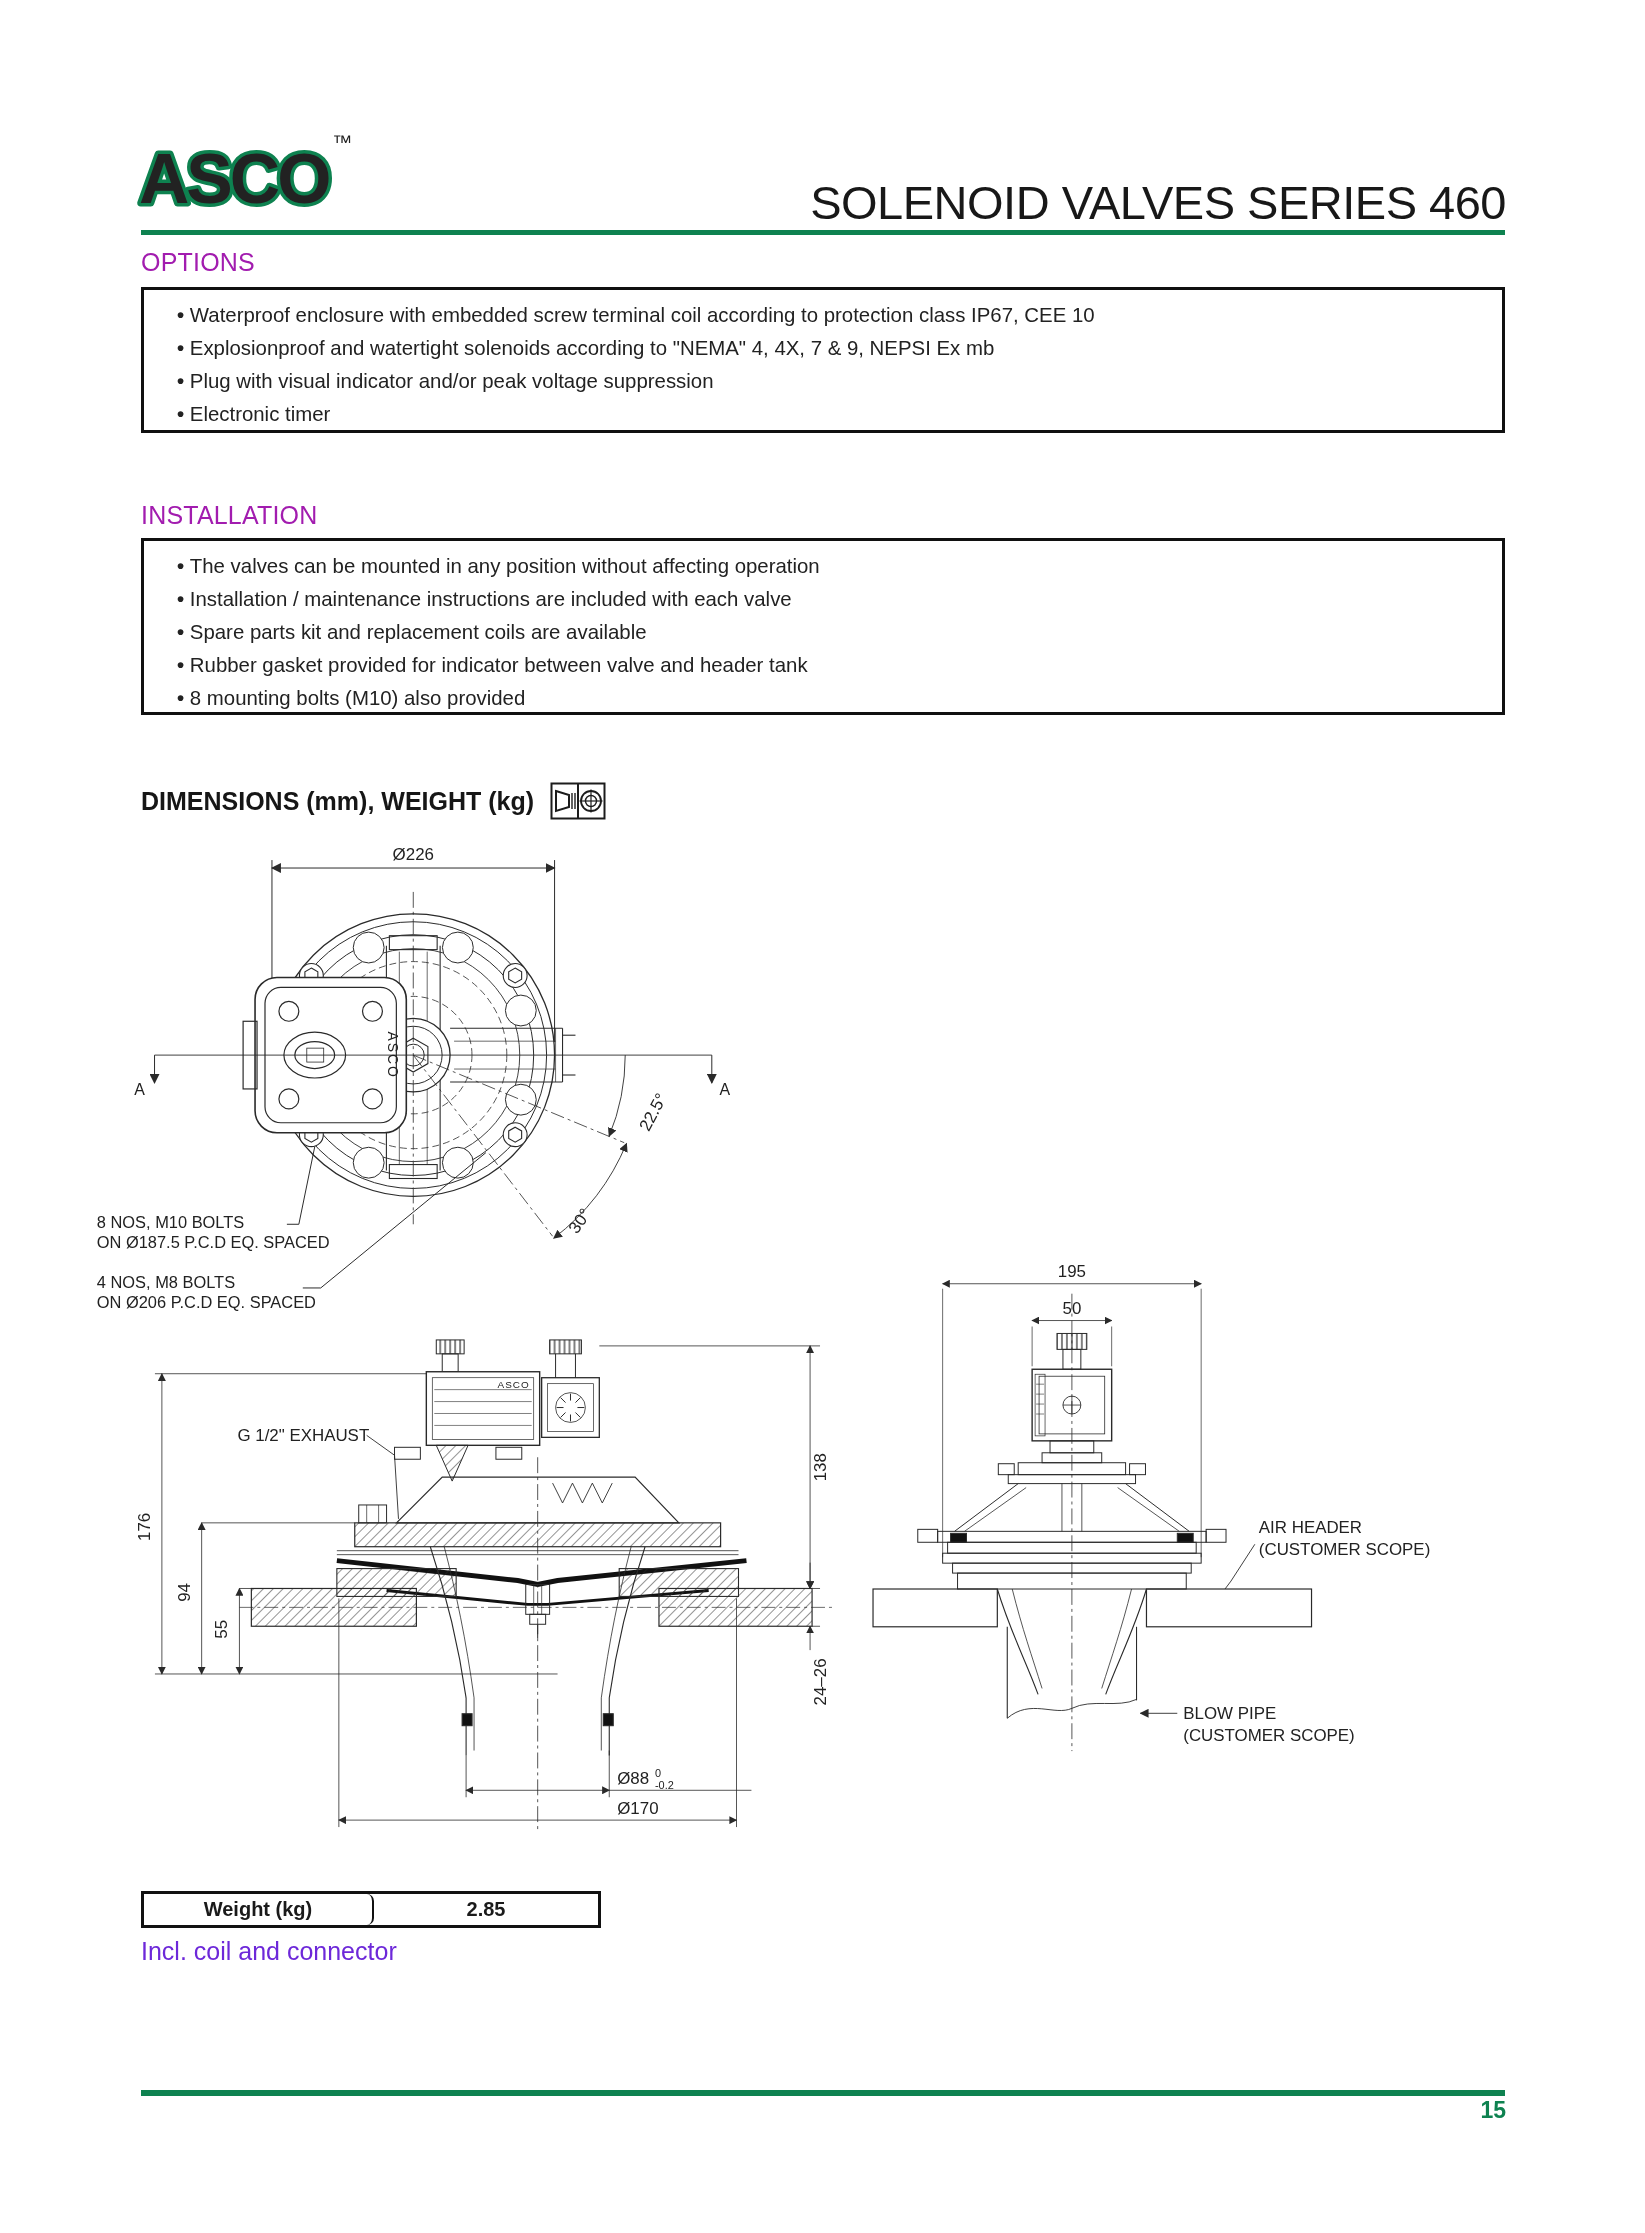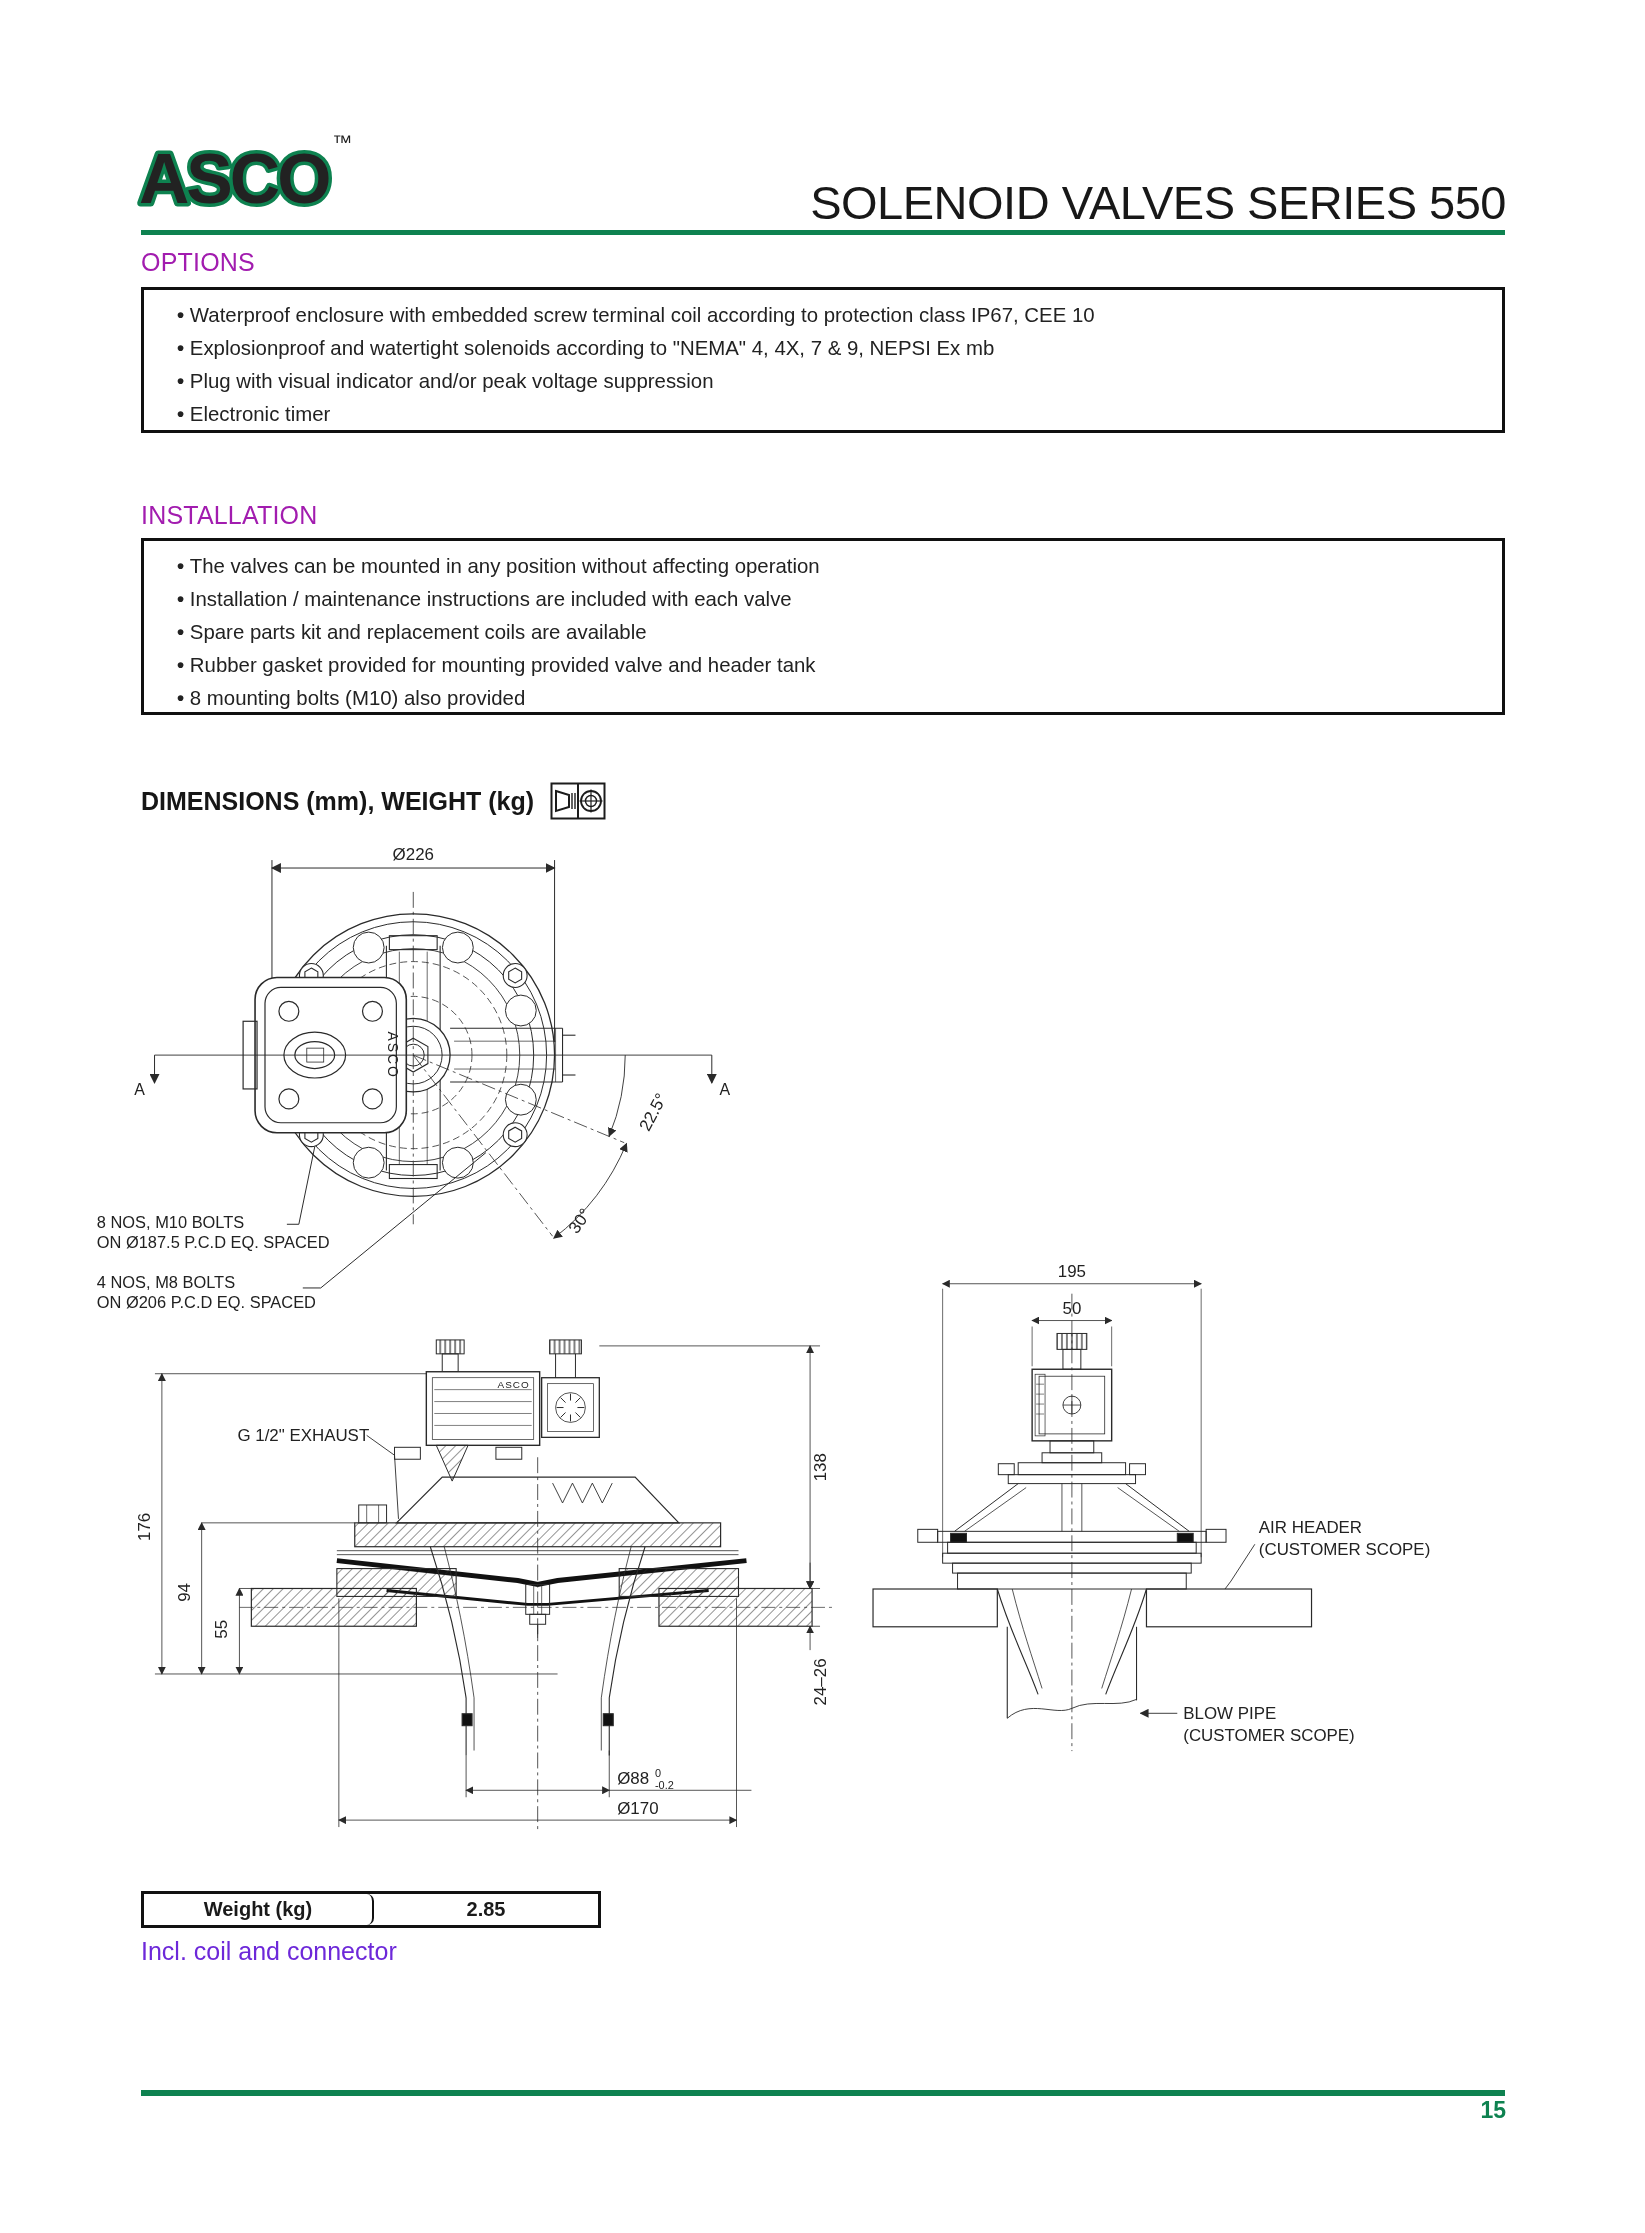--- a/index.html
+++ b/index.html
@@ -35,37 +35,37 @@
 </head>
 <body>
 
 <div class="page">
 
   <svg class="dwg" style="left:137px;top:129px" width="229" height="100" viewBox="0 0 230 100">
     <text x="2" y="74" font-size="70" font-weight="bold" fill="#0E8250" stroke="#0E8250" stroke-width="7" stroke-linejoin="round" style="paint-order:stroke fill" letter-spacing="-3">ASCO</text>
     <text x="196" y="20" font-size="20" fill="#0E8250">™</text>
   </svg>
 
-  <div class="doc-title">SOLENOID VALVES SERIES 550</div>
+  <div class="doc-title">SOLENOID VALVES SERIES 460</div>
   <div class="head-rule" style="background:#0E8250"></div>
 
   <div class="sec-head" style="top:248px">OPTIONS</div>
   <div class="sec-box" style="top:287px;height:146px">
     <div class="li">Waterproof enclosure with embedded screw terminal coil according to protection class IP67, CEE 10</div>
     <div class="li">Explosionproof and watertight solenoids according to "NEMA" 4, 4X, 7 &amp; 9, NEPSI Ex mb</div>
     <div class="li">Plug with visual indicator and/or peak voltage suppression</div>
     <div class="li">Electronic timer</div>
   </div>
 
   <div class="sec-head" style="top:501px">INSTALLATION</div>
   <div class="sec-box" style="top:538px;height:177px">
     <div class="li">The valves can be mounted in any position without affecting operation</div>
     <div class="li">Installation / maintenance instructions are included with each valve</div>
     <div class="li">Spare parts kit and replacement coils are available</div>
-    <div class="li">Rubber gasket provided for mounting provided valve and header tank</div>
+    <div class="li">Rubber gasket provided for indicator between valve and header tank</div>
     <div class="li">8 mounting bolts (M10) also provided</div>
   </div>
 
   <div class="dims-head">
     <span class="t">DIMENSIONS (mm), WEIGHT (kg)</span>
     <svg width="56" height="38" viewBox="0 0 56 38">
       <g stroke="#1c1c1c" fill="none" stroke-width="2">
         <rect x="1.5" y="1.5" width="53" height="35"></rect>
         <line x1="28" y1="1.5" x2="28" y2="36.5"></line>
         <polygon points="6,9 19,13 19,25 6,29"></polygon>

